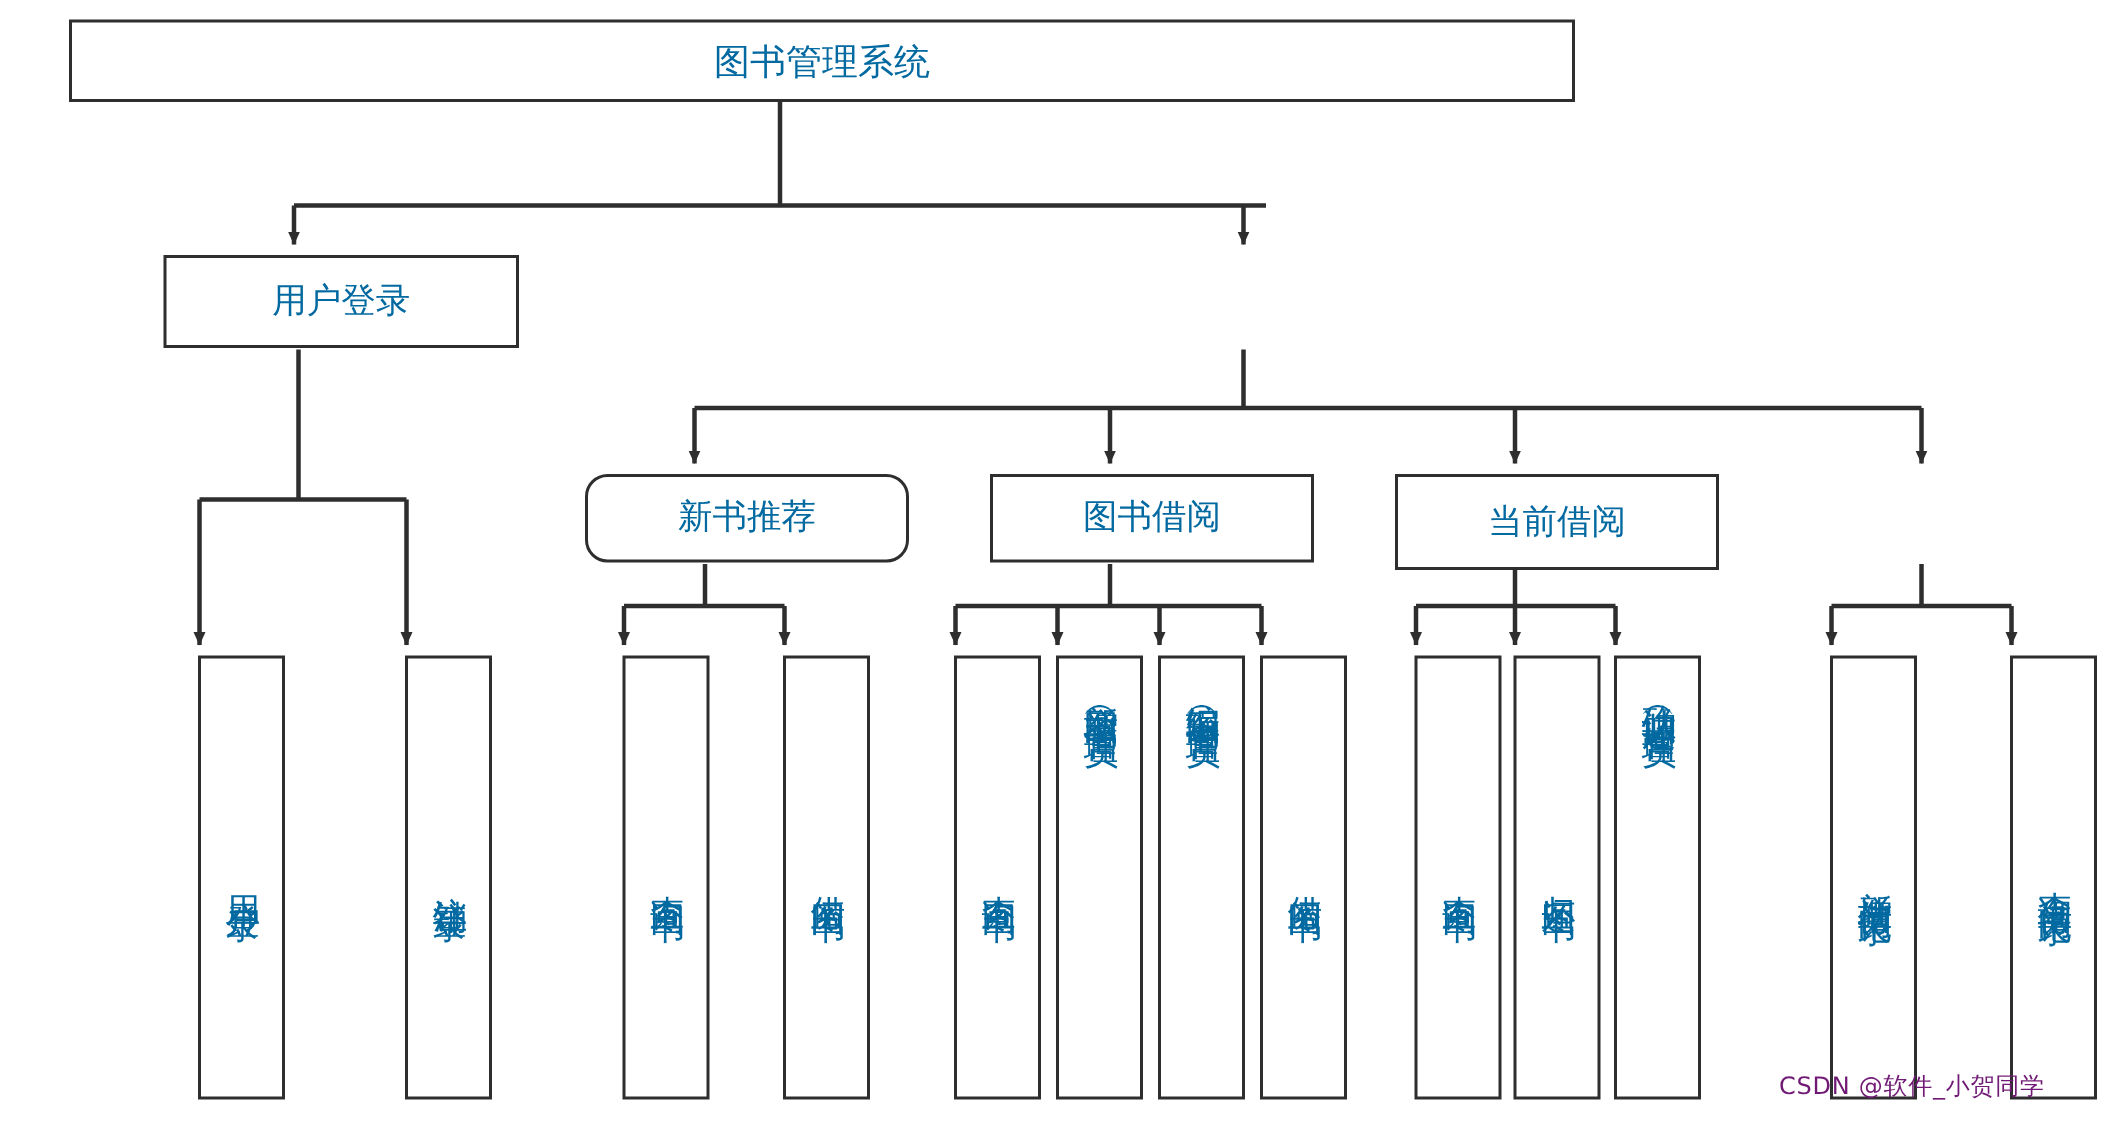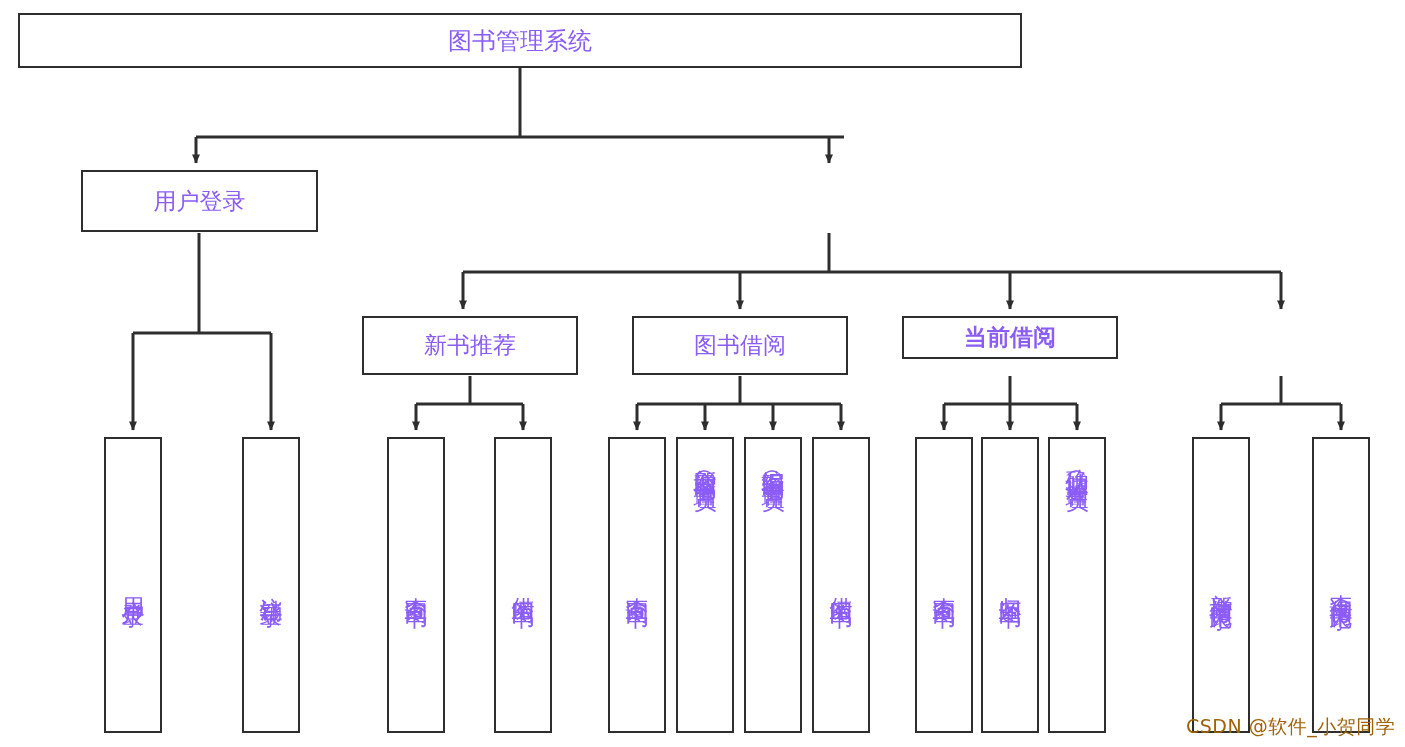--- a/index.html
+++ b/index.html
@@ -24,26 +24,27 @@
     top: 0;
     width: 1405px;
     height: 747px;
     pointer-events: none;
   }
   .node {
     position: absolute;
     box-sizing: border-box;
     border: 2px solid #2e2e2e;
     background: #ffffff;
-    color: #8b5cf6;
+    color: #0369a1;
     display: flex;
     align-items: center;
     justify-content: center;
     text-align: center;
     line-height: 1.25;
+    margin-left: 28px;
   }
   .node.h-node {
     font-size: 23px;
   }
   .node.root-node {
     font-size: 24px;
   }
   .node.v-node {
     font-size: 23px;
     align-items: flex-start;
@@ -57,22 +58,22 @@
     display: block;
   }
   .node.v-node.centered {
     align-items: center;
     padding-top: 0;
   }
   .watermark {
     position: absolute;
     left: 1186px;
     top: 714px;
-    font-size: 19px;
-    color: #a16207;
+    font-size: 16px;
+    color: #701a75;
     white-space: nowrap;
     letter-spacing: 0.5px;
   }
 </style>
 </head>
 <body>
 
 <div id="diagram-root">
 
   <svg id="edge-layer" viewBox="0 0 1405 747" width="1405" height="747">
@@ -126,27 +127,27 @@
   </svg>
 
   <div class="node root-node" style="left:18px; top:13px; width:1004px; height:55px;">
     <span>图书管理系统</span>
   </div>
 
   <div class="node h-node" style="left:81px; top:170px; width:237px; height:62px;">
     <span>用户登录</span>
   </div>
 
-  <div class="node h-node" style="left:362px; top:316px; width:216px; height:59px;">
+  <div class="node h-node" style="left:362px; top:316px; width:216px; height:59px;border-radius:15px;">
     <span>新书推荐</span>
   </div>
   <div class="node h-node" style="left:632px; top:316px; width:216px; height:59px;">
     <span>图书借阅</span>
   </div>
-  <div class="node h-node" style="left:902px; top:316px; width:216px; height:43px;font-weight:bold;">
+  <div class="node h-node" style="left:902px; top:316px; width:216px; height:64px;">
     <span>当前借阅</span>
   </div>
 
   <div class="node v-node centered" style="left:104px; top:437px; width:58px; height:296px;">
     <span class="vtext">用户登录</span>
   </div>
   <div class="node v-node centered" style="left:242px; top:437px; width:58px; height:296px;">
     <span class="vtext">注销登录</span>
   </div>
 

